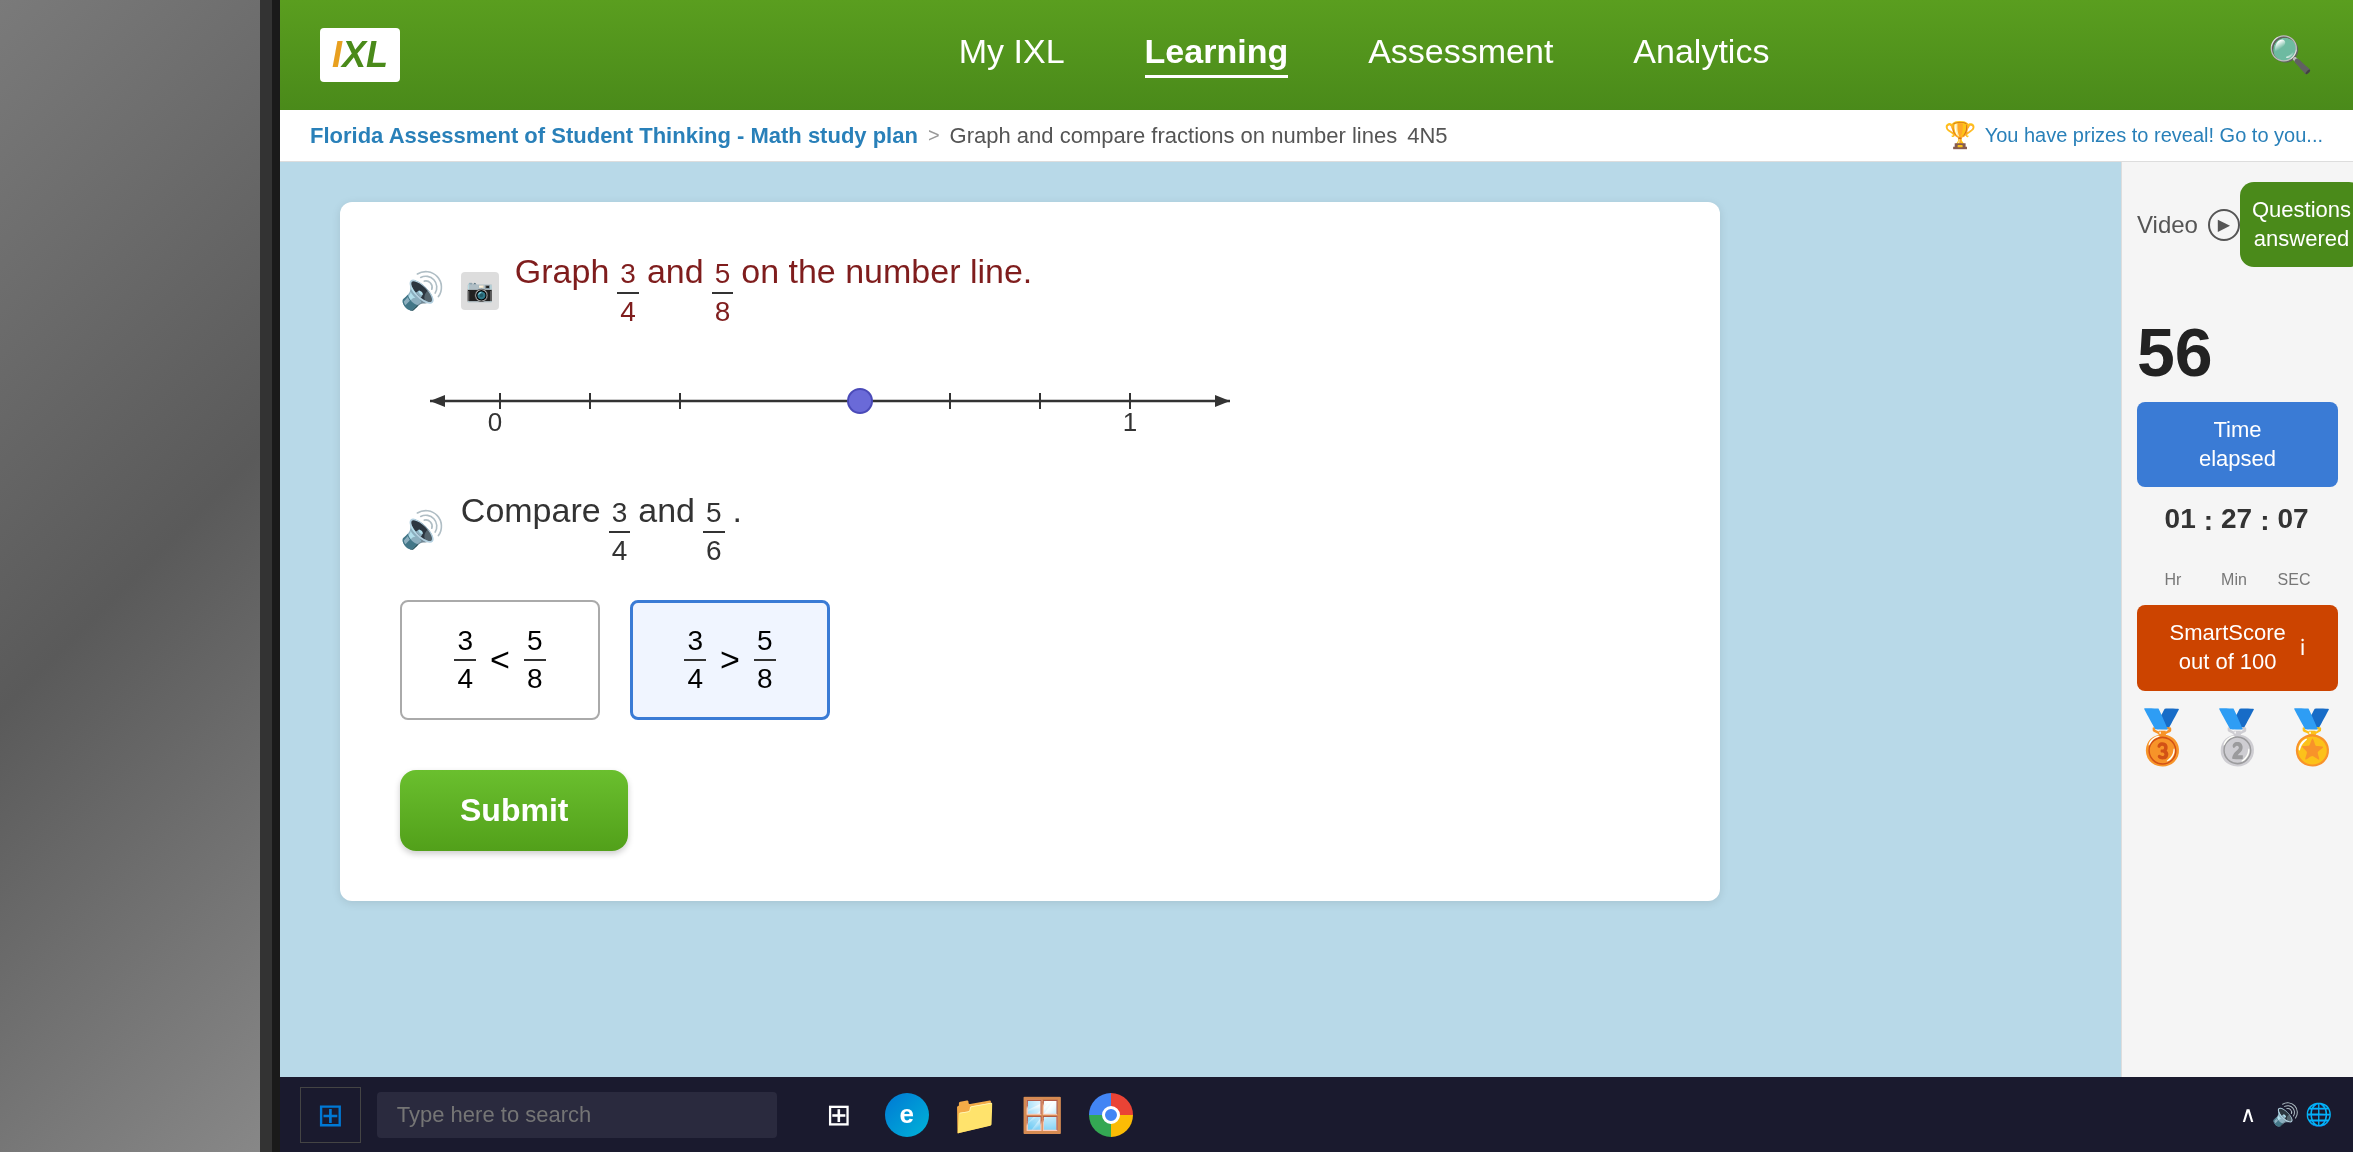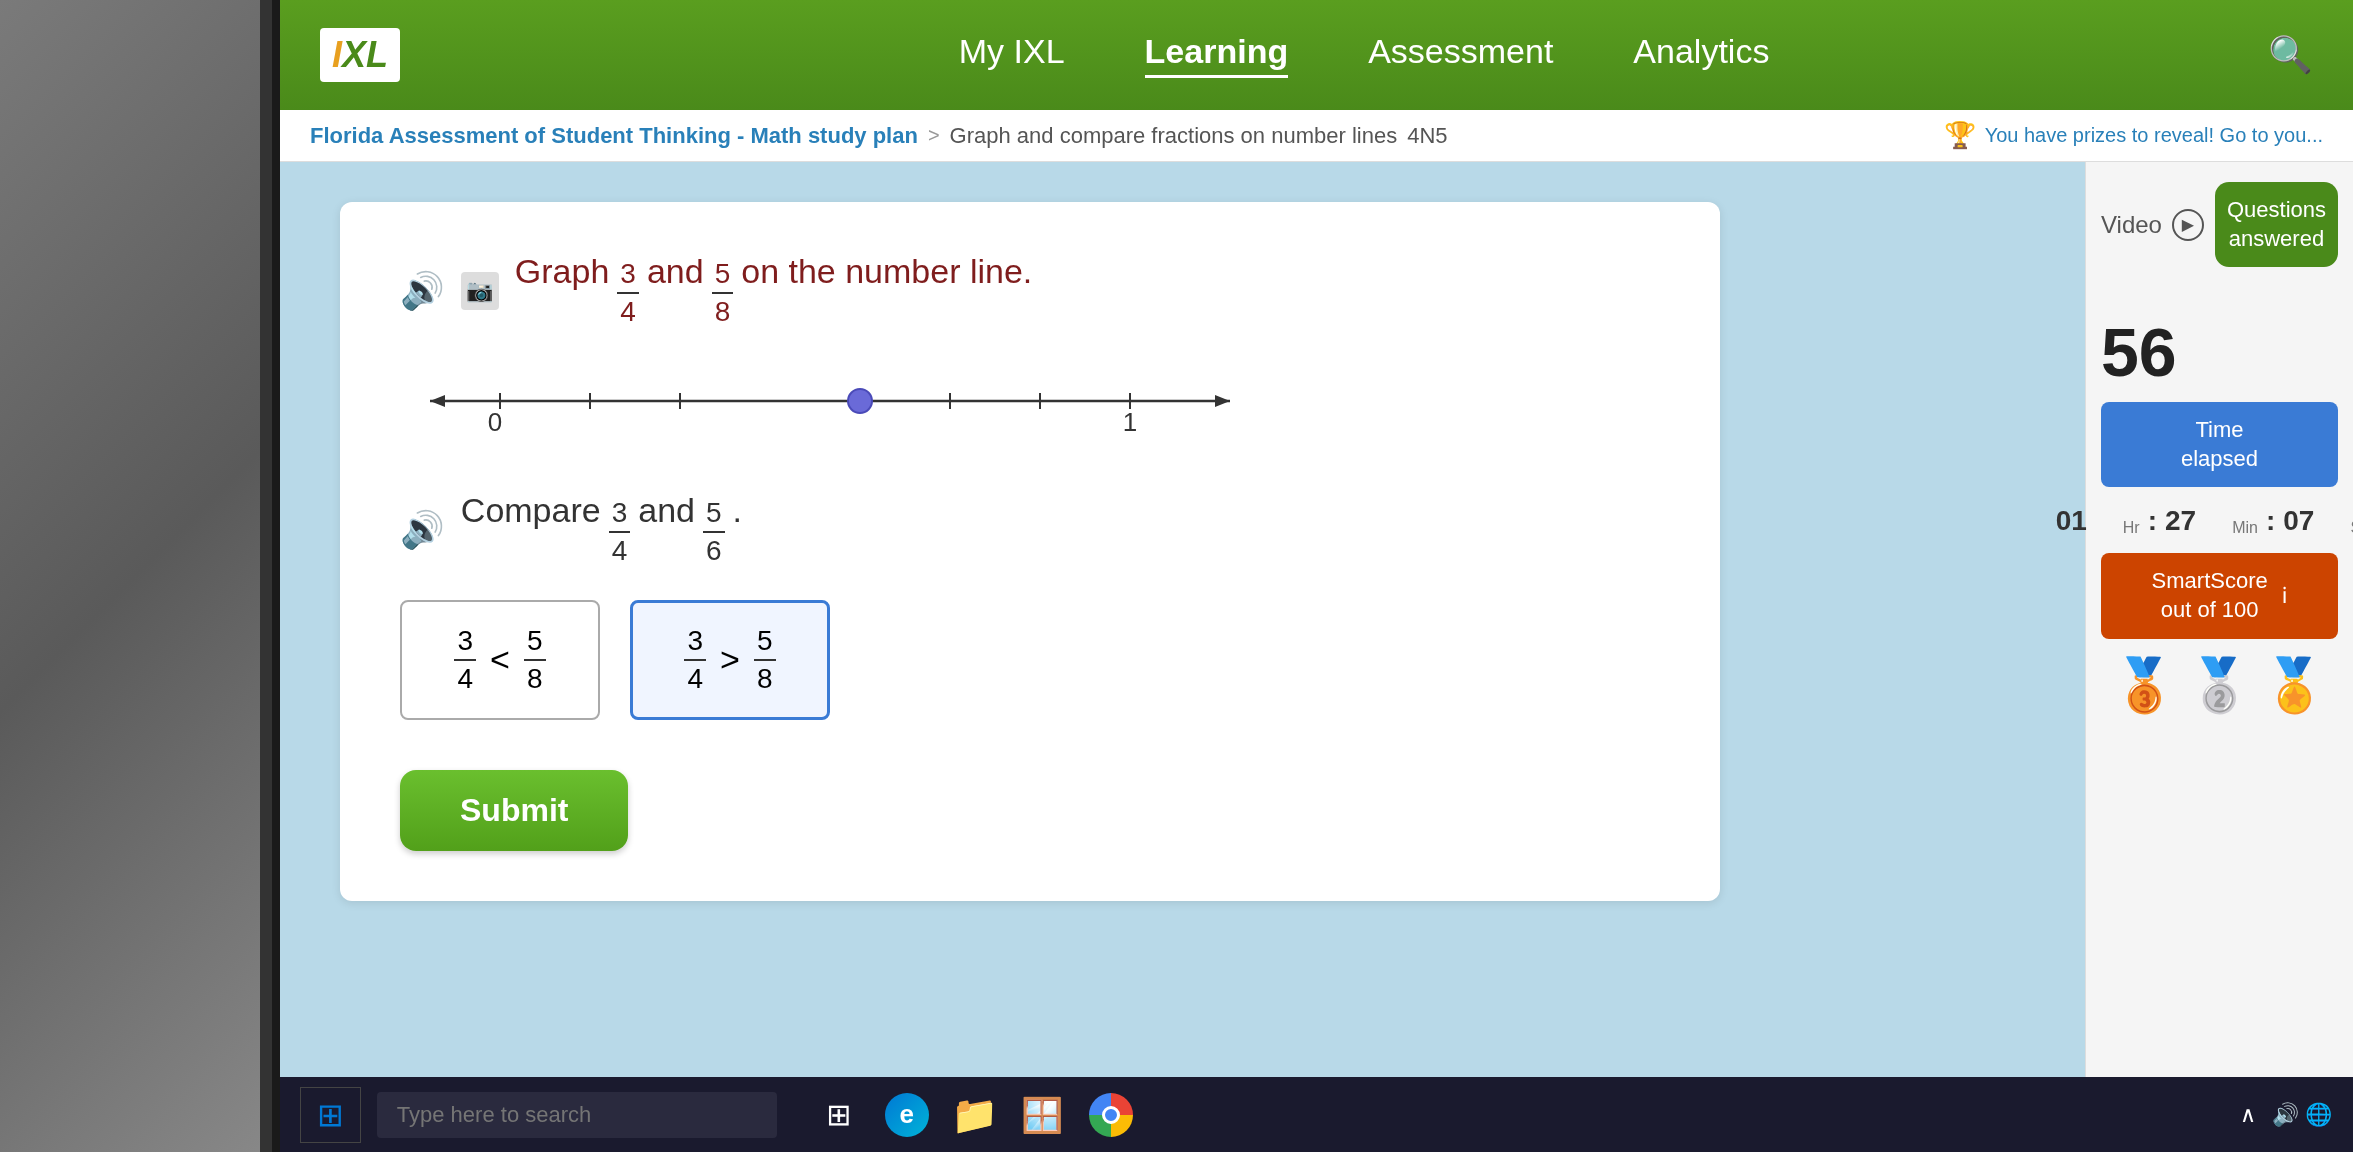--- a/index.html
+++ b/index.html
@@ -294,21 +294,21 @@
       border-radius: 16px;
       padding: 22px 60px;
       font-size: 32px;
       font-weight: 600;
       cursor: pointer;
       box-shadow: 0 3px 6px rgba(0,0,0,0.2);
     }
 
     
     .right-sidebar {
-      width: 268px;
+      width: 232px;
       background: #f5f5f5;
       padding: 20px 15px;
       display: flex;
       flex-direction: column;
       gap: 16px;
       border-left: 1px solid #ddd;
     }
 
     .video-btn {
       display: flex;
@@ -364,22 +364,22 @@
       font-size: 22px;
       color: #333;
       text-align: center;
       display: flex;
       justify-content: center;
       gap: 8px;
     }
 
     .time-unit {
       display: flex;
-      flex-direction: row;
-      align-items: flex-end;
+      flex-direction: column;
+      align-items: flex-start;
       gap: 36px;
     }
 
     .time-number {
       font-size: 28px;
       font-weight: 700;
     }
 
     .time-label {
       font-size: 16px;

